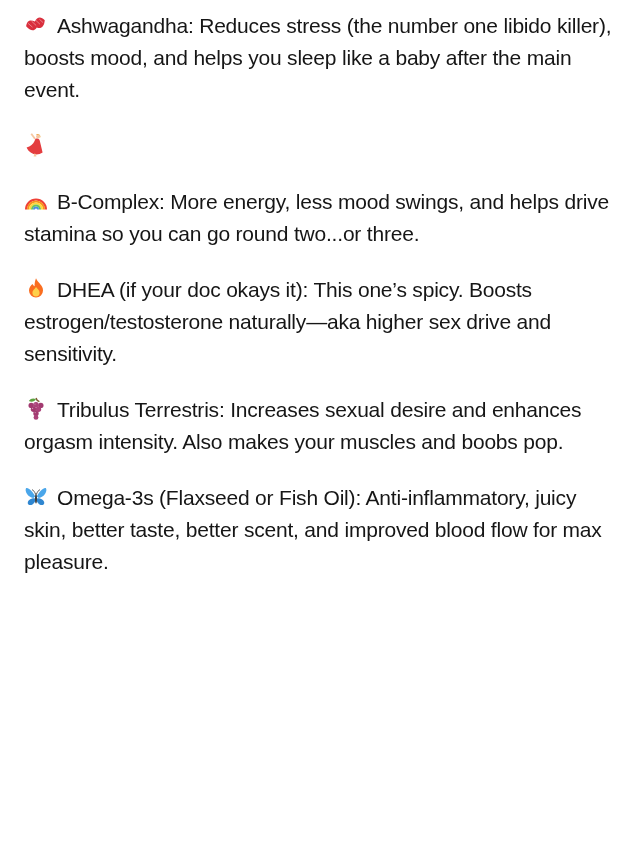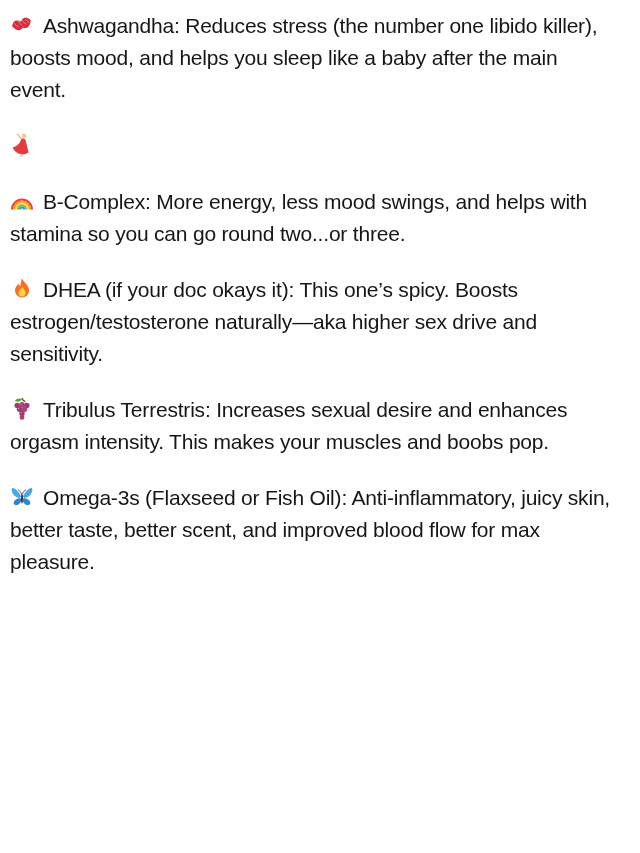--- a/index.html
+++ b/index.html
@@ -7,21 +7,21 @@
     padding: 0;
     background: #ffffff;
   }
   .page {
     position: relative;
     width: 640px;
     height: 853px;
     background: #ffffff;
     overflow: hidden;
     box-sizing: border-box;
-    padding: 10px 26px 0 10px;
+    padding: 10px 26px 0 24px;
     font-family: "Liberation Sans", sans-serif;
   }
   .entry {
     margin: 0 0 24px 0;
     font-size: 21px;
     line-height: 32px;
     letter-spacing: -0.2px;
     color: #161616;
     -webkit-font-smoothing: antialiased;
   }
@@ -62,21 +62,21 @@
         </svg></span>
   </p>
 
   <p class="entry">
     <span class="icon"><svg viewBox="0 0 24 24" xmlns="http://www.w3.org/2000/svg">
           <path d="M2 20.5 A10 10 0 0 1 22 20.5" stroke="#ef4136" stroke-width="2.1" fill="none"></path>
           <path d="M4 20.5 A8 8 0 0 1 20 20.5" stroke="#f7941d" stroke-width="2.1" fill="none"></path>
           <path d="M6 20.5 A6 6 0 0 1 18 20.5" stroke="#ffd93b" stroke-width="2.1" fill="none"></path>
           <path d="M8 20.5 A4 4 0 0 1 16 20.5" stroke="#6ac259" stroke-width="2.1" fill="none"></path>
           <path d="M10 20.5 A2 2 0 0 1 14 20.5" stroke="#4a90e2" stroke-width="2.1" fill="none"></path>
-        </svg></span><span>B-Complex: More energy, less mood swings, and helps with stamina so you can go round two...or three.</span>
+        </svg></span><span>B-Complex: More energy, less mood swings, and helps drive stamina so you can go round two...or three.</span>
   </p>
 
   <p class="entry">
     <span class="icon"><svg viewBox="0 0 24 24" xmlns="http://www.w3.org/2000/svg">
           <path d="M12 1.3 C14 6 19 8.2 19 13.5 A7 7 0 0 1 5 13.5 C5 10.5 6.8 8.8 8.4 7 C9.2 8.2 10 9 10.6 9.3 C10.4 6.6 11.2 3.5 12 1.3 Z" fill="#fa6e20"></path>
           <path d="M12 10 C13.2 12 15.6 13 15.6 15.8 A3.6 3.6 0 0 1 8.4 15.8 C8.4 13.2 10.8 12.2 12 10 Z" fill="#fed04a"></path>
         </svg></span><span>DHEA (if your doc okays it): This one’s spicy. Boosts estrogen/testosterone naturally—aka higher sex drive and sensitivity.</span>
   </p>
 
   <p class="entry">
@@ -86,21 +86,21 @@
           <circle cx="7.2" cy="8.4" r="2.7" fill="#a23a70"></circle>
           <circle cx="16.8" cy="8.4" r="2.7" fill="#a23a70"></circle>
           <circle cx="12" cy="7.8" r="2.7" fill="#ab4179"></circle>
           <circle cx="9.5" cy="12.2" r="2.7" fill="#a23a70"></circle>
           <circle cx="14.5" cy="12.2" r="2.7" fill="#ab4179"></circle>
           <circle cx="12" cy="16.4" r="2.7" fill="#a23a70"></circle>
           <circle cx="12" cy="20.4" r="2.4" fill="#ab4179"></circle>
           <circle cx="11" cy="7" r="0.6" fill="rgba(255,255,255,0.5)"></circle>
           <circle cx="8.6" cy="11.4" r="0.6" fill="rgba(255,255,255,0.5)"></circle>
           <circle cx="11.2" cy="15.6" r="0.6" fill="rgba(255,255,255,0.5)"></circle>
-        </svg></span><span>Tribulus Terrestris: Increases sexual desire and enhances orgasm intensity. This makes your muscles and boobs pop.</span>
+        </svg></span><span>Tribulus Terrestris: Increases sexual desire and enhances orgasm intensity. Also makes your muscles and boobs pop.</span>
   </p>
 
   <p class="entry">
     <span class="icon"><svg viewBox="0 0 24 24" xmlns="http://www.w3.org/2000/svg">
           <path d="M11.5 9 C10.5 6.5 9 5 8 4.5 M12.5 9 C13.5 6.5 15 5 16 4.5" stroke="#3a3a3a" stroke-width="0.8" fill="none"></path>
           <path d="M11.2 11.5 C8.6 5.8 3.4 1.6 1.9 3.4 C0.6 6.4 3.8 11.9 9.3 13.1 Z" fill="#4aa6ea"></path>
           <path d="M12.8 11.5 C15.4 5.8 20.6 1.6 22.1 3.4 C23.4 6.4 20.2 11.9 14.7 13.1 Z" fill="#4aa6ea"></path>
           <path d="M10.9 13.4 C6.9 13 2.9 15.8 3.9 18.8 C4.8 21.2 9.5 20.3 11.3 15.9 Z" fill="#2f86d0"></path>
           <path d="M13.1 13.4 C17.1 13 21.1 15.8 20.1 18.8 C19.2 21.2 14.5 20.3 12.7 15.9 Z" fill="#2f86d0"></path>
           <ellipse cx="12" cy="13.5" rx="1" ry="5" fill="#3a3a3a"></ellipse>

